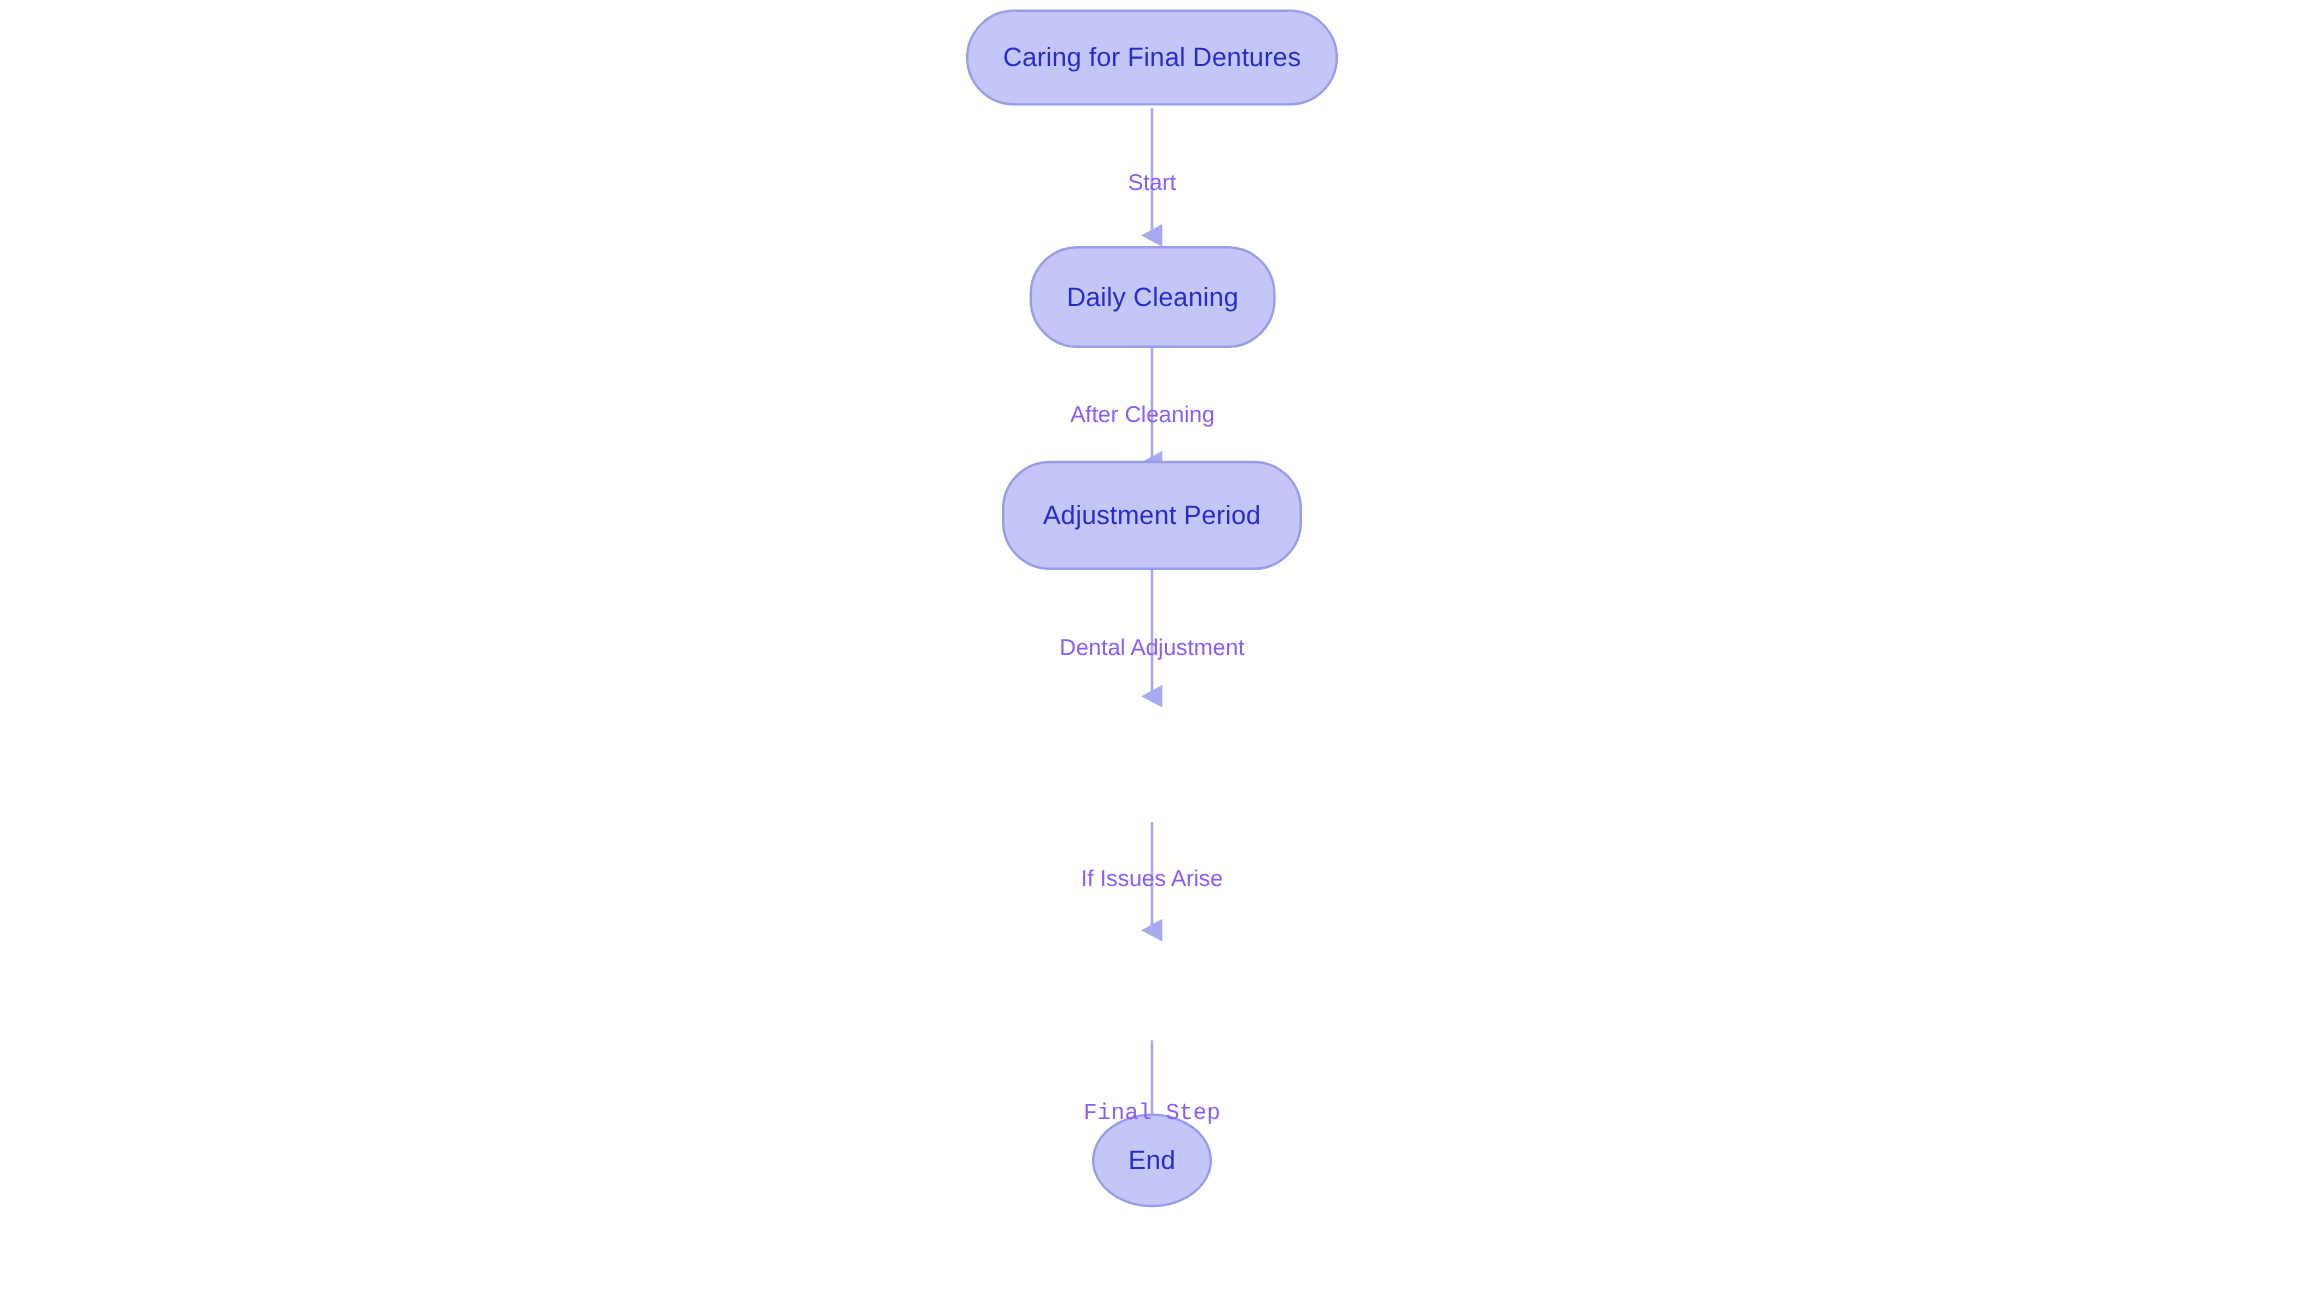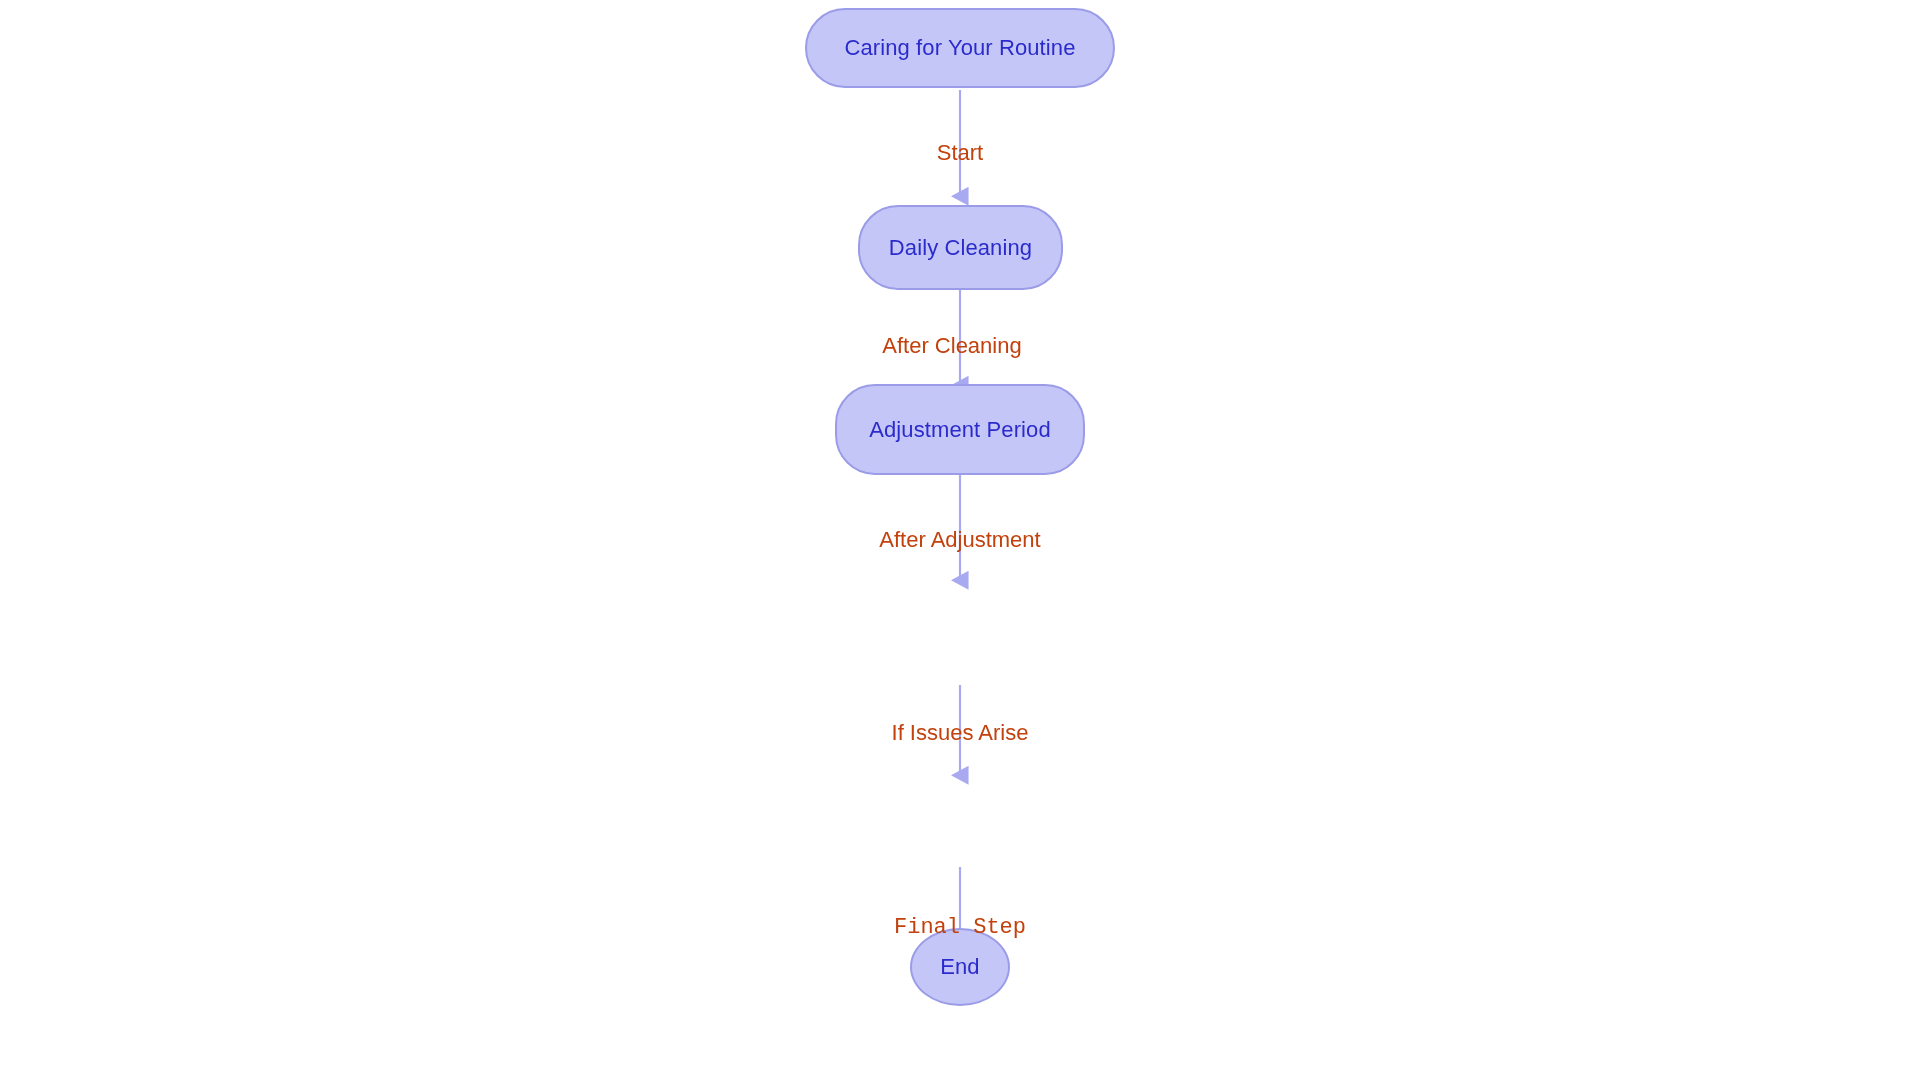--- a/index.html
+++ b/index.html
@@ -55,22 +55,22 @@
   .node.ellipse {
     border-radius: 50%;
   }
   .node-label {
     pointer-events: none;
   }
 
   
   .edge-label {
     position: absolute;
-    color: #c2410c;
-    font-size: 22px;
+    color: #8b5cf6;
+    font-size: 19px;
     line-height: 1;
     white-space: nowrap;
     transform: translate(-50%, -50%);
     background: transparent;
   }
 </style>
 </head>
 <body>
 
 <div id="flow-root">
@@ -87,40 +87,40 @@
     <line x1="960" y1="290" x2="960" y2="385" stroke="#a8a9f0" stroke-width="2.2" marker-end="url(#arrowhead)"></line>
 
     <line x1="960" y1="448" x2="960" y2="580" stroke="#a8a9f0" stroke-width="2.2" marker-end="url(#arrowhead)"></line>
 
     <line x1="960" y1="685" x2="960" y2="775" stroke="#a8a9f0" stroke-width="2.2" marker-end="url(#arrowhead)"></line>
 
     <line x1="960" y1="867" x2="960" y2="975" stroke="#a8a9f0" stroke-width="2.2" marker-end="url(#arrowhead)"></line>
   </svg>
 
   <div class="node stadium" style="left:805px; top:8px; width:310px; height:80px;">
-    <span class="node-label">Caring for Your Routine</span>
+    <span class="node-label">Caring for Final Dentures</span>
   </div>
 
   <div class="node stadium" style="left:858px; top:205px; width:205px; height:85px;">
     <span class="node-label">Daily Cleaning</span>
   </div>
 
   <div class="node stadium" style="left:835px; top:384px; width:250px; height:91px;">
     <span class="node-label">Adjustment Period</span>
   </div>
 
 
 
   <div class="node ellipse" style="left:910px; top:928px; width:100px; height:78px;">
     <span class="node-label">End</span>
   </div>
 
   <div class="edge-label" style="left:960px; top:153px;">Start</div>
 
   <div class="edge-label" style="left:952px; top:346px;">After Cleaning</div>
 
-  <div class="edge-label" style="left:960px; top:540px;">After Adjustment</div>
+  <div class="edge-label" style="left:960px; top:540px;">Dental Adjustment</div>
 
   <div class="edge-label" style="left:960px; top:733px;">If Issues Arise</div>
 
   <div class="edge-label" style="left:960px; top:928px;font-family:Liberation Mono, monospace;">Final Step</div>
 
 </div>
 
 </body></html>

